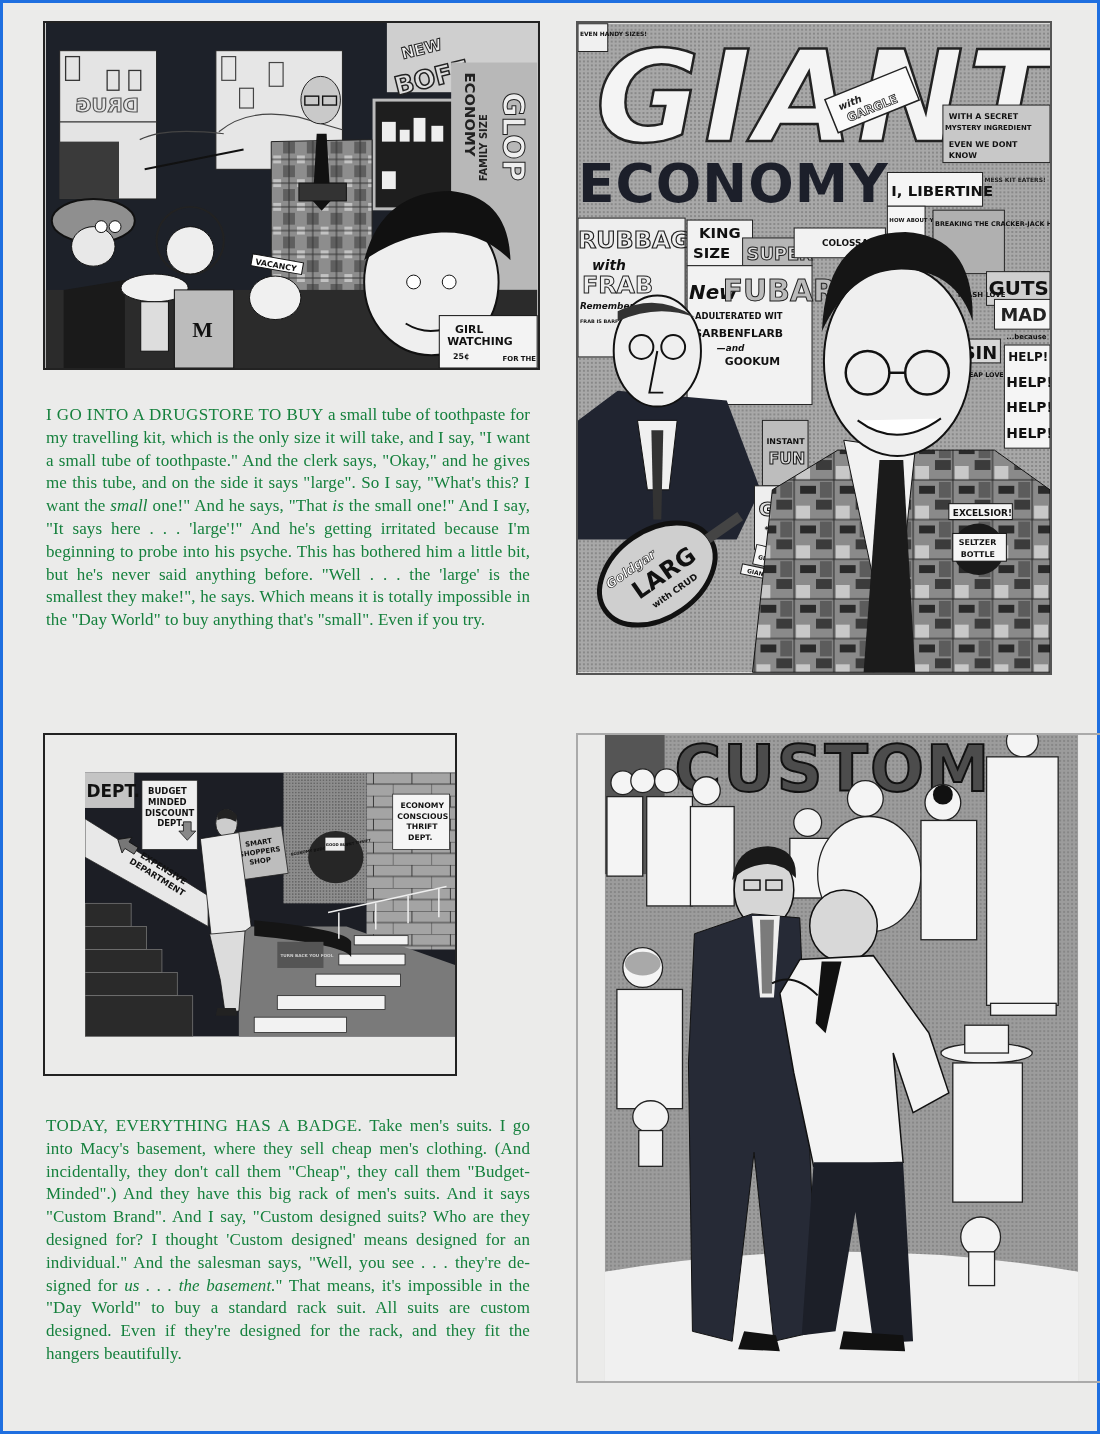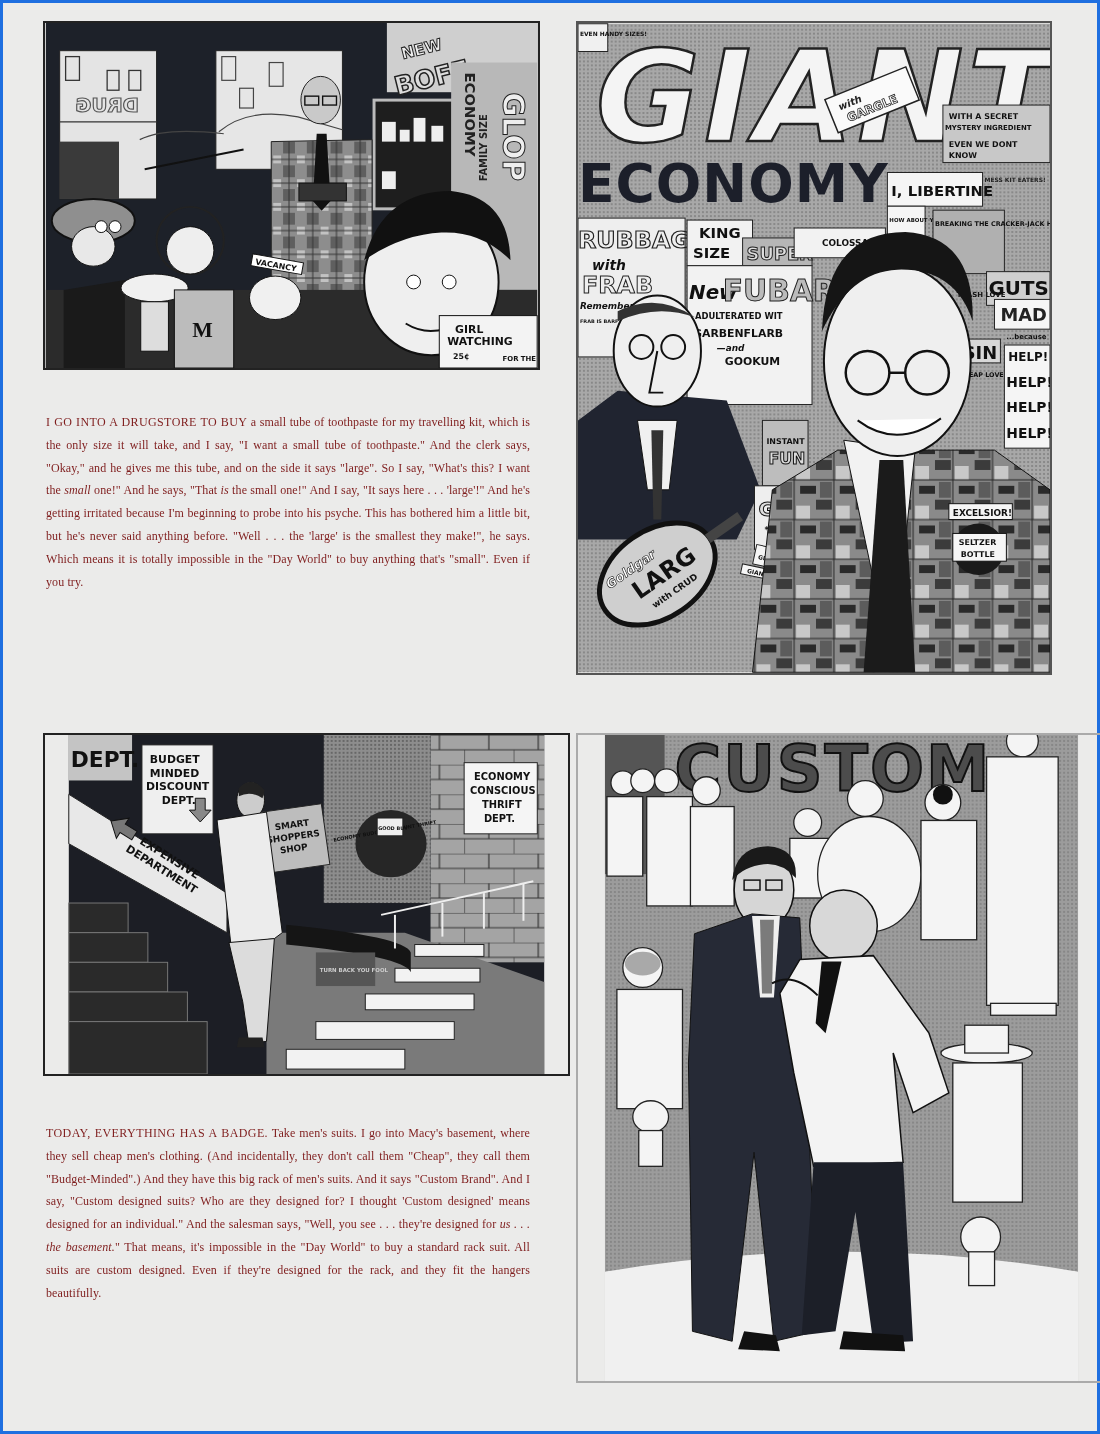--- a/index.html
+++ b/index.html
@@ -5,23 +5,22 @@
   * { box-sizing: border-box; margin: 0; padding: 0; }
   html, body { width: 1100px; height: 1434px; overflow: hidden; background: #1f6fe0; }
   .page {
     position: absolute; left: 3px; top: 3px; width: 1094px; height: 1428px;
     background: #ebebea;
   }
   .panel { position: absolute; overflow: hidden; border: 2px solid #222; }
   .panel svg { display: block; width: 100%; height: 100%; }
   .text-block {
     position: absolute; font-family: "Liberation Serif", "DejaVu Serif", serif;
-    font-size: 12px; line-height: 22.8px; color: #7f1d1d; text-align: justify;
+    font-size: 17px; line-height: 22.8px; color: #15803d; text-align: justify;
     letter-spacing: 0.1px;
-    margin-top: 7px;
   }
   .text-block .lead { font-variant: normal; letter-spacing: 0.4px; }
   .text-block em { font-style: italic; }
   .sign { font-family: "DejaVu Sans", sans-serif; font-weight: bold; }
 </style>
 </head>
 <body>
 
 <div class="page">
 
@@ -237,21 +236,21 @@
       <rect x="378" y="514" width="54" height="28" fill="#f6f6f6" stroke="#111"></rect>
       <text class="sign" x="384" y="526" font-size="8" fill="#111">SELTZER</text>
       <text class="sign" x="386" y="538" font-size="8" fill="#111">BOTTLE</text>
     </svg>
   </div>
 
   <div class="text-block" style="left:43px; top:401px; width:484px;">
     <span class="lead">I GO INTO A DRUGSTORE TO BUY</span><span> a small tube of toothpaste for my travelling kit, which is the only size it will take, and I say, "I want a small tube of toothpaste." And the clerk says, "Okay," and he gives me this tube, and on the side it says "large". So I say, "What's this? I want the </span><em>small</em><span> one!" And he says, "That </span><em>is</em><span> the small one!" And I say, "It says here . . . 'large'!" And he's getting irritated because I'm beginning to probe into his psyche. This has bothered him a little bit, but he's never said anything before. "Well . . . the 'large' is the smallest they make!", he says. Which means it is totally impossible in the "Day World" to buy anything that's "small". Even if you try.</span>
   </div>
 
-  <div class="panel" style="left:40px; top:730px; width:527px; height:343px;">
+  <div class="panel" style="left:40px; top:730px; width:414px; height:343px;padding-left:40px;">
     <svg viewBox="0 0 481 343" xmlns="http://www.w3.org/2000/svg">
       <defs>
         <pattern id="ht3" width="4" height="4" patternUnits="userSpaceOnUse">
             <rect width="4" height="4" fill="#8d8d8d"></rect>
             <circle cx="2" cy="2" r="1" fill="#5a5a5a"></circle>
           </pattern>
         <pattern id="brick" width="50" height="30" patternUnits="userSpaceOnUse">
             <rect width="50" height="30" fill="#a4a4a4"></rect>
             <path d="M0,0 H50 M0,15 H50 M25,0 V15 M0,15 V30" stroke="#333" stroke-width="1.2" fill="none"></path>
           </pattern>

